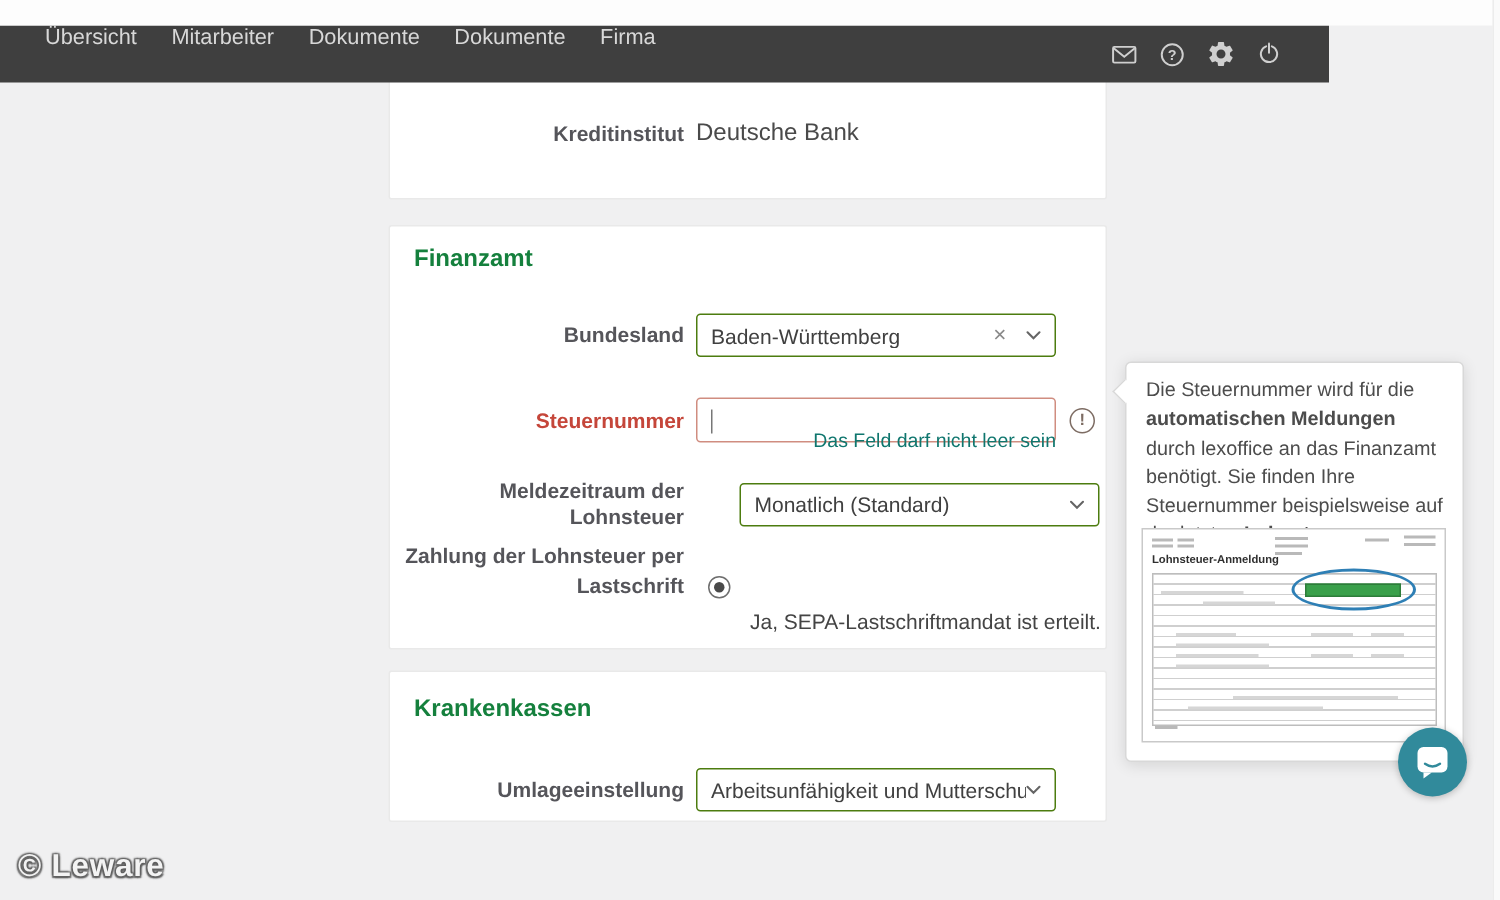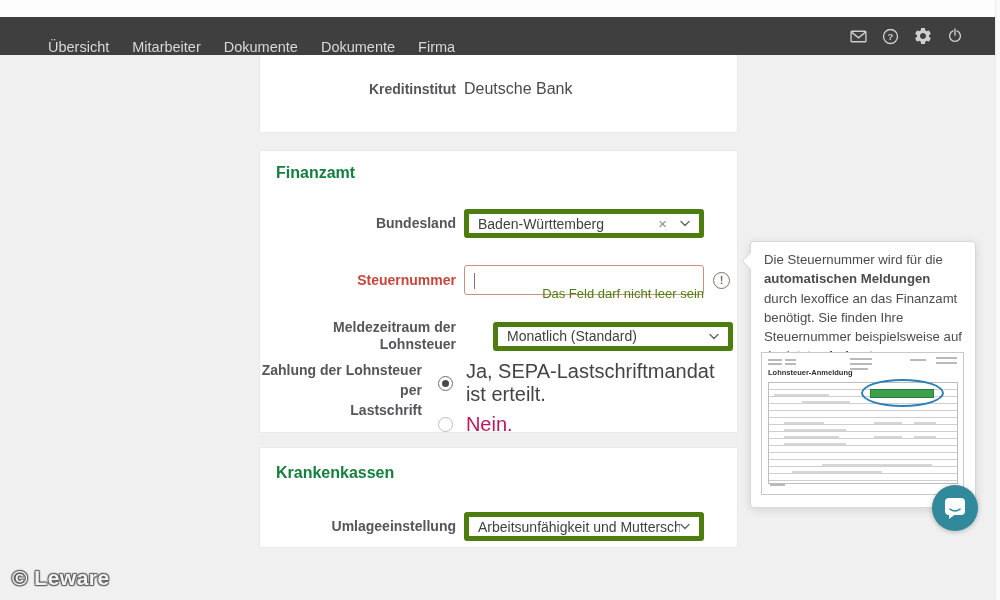--- a/index.html
+++ b/index.html
@@ -3,22 +3,22 @@
 <meta charset="utf-8">
 <style>
   * { margin:0; padding:0; box-sizing:border-box; }
   html,body { width:1000px; height:600px; overflow:hidden; }
   body { font-family:"Liberation Sans", sans-serif; background:#f0f0f1; position:relative; }
 
   
   .top-strip { position:absolute; left:0; top:0; width:1000px; height:17px; background:#fdfdfd; z-index:30; }
 
   
-  .navbar { position:absolute; left:0; top:17px; width:995px; height:38px; background:#3f3f3f; z-index:25;
-            display:flex; align-items:flex-end;padding-left:18px; }
+  .navbar { position:absolute; left:0; top:17px; width:886px; height:38px; background:#3f3f3f; z-index:25;
+            display:flex; align-items:flex-start; }
   .nav-items { display:flex; gap:23px; padding-left:30px; }
   .nav-item { color:#d8d8d8; font-size:14.5px; cursor:pointer; white-space:nowrap; }
   .nav-icons { position:absolute; right:30px; top:0; height:38px; display:flex; align-items:center; gap:11px; }
   .nav-icon { width:21px; height:21px; display:flex; align-items:center; justify-content:center; cursor:pointer; }
 
   
   .scroll-track { position:absolute; right:0; top:0; width:5px; height:600px; background:#fafafa; border-left:1px solid #ececec; z-index:40; }
 
   
   .card { position:absolute; left:259px; width:479px; background:#fff; border:1px solid #e9e9e9; border-radius:2px; z-index:1; }
@@ -26,39 +26,39 @@
   .card-finanzamt { top:150px; height:283px; }
   .card-kk { top:447px; height:101px; }
 
   .section-title { position:absolute; left:16px; font-size:16px; font-weight:bold; color:#15803d; }
 
   .frow { position:absolute; left:0; right:0; display:flex; align-items:center; }
   .flabel { width:204px; padding-right:8px; text-align:right; font-size:14px; font-weight:bold; color:#55555a; line-height:17px; }
   .flabel.red { color:#c5463a; }
   .fvalue { font-size:16px; color:#4a4a4a; }
 
-  .select { width:240px; height:29px; border:5px solid #4d7c0f; border-radius:3px; background:#fff;
+  .select { width:240px; height:29px; border:1px solid #4d7c0f; border-radius:3px; background:#fff;
             display:flex; align-items:center; padding:0 9px; font-size:14px; color:#404040; cursor:pointer; }
   .select .sel-text { flex:1; white-space:nowrap; overflow:hidden; }
   .clear-x { color:#8a8a8a; font-size:15px; margin-right:13px; cursor:pointer; line-height:1; }
 
   .text-input { position:relative; width:240px; height:30px; border:1px solid #d08d80; border-radius:3px; background:#fff; }
   .caret { position:absolute; left:9px; top:7px; width:1px; height:16px; background:#777; }
 
   .error-icon { width:17px; height:17px; border:1px solid #7d6c63; border-radius:50%; color:#7d6c63;
                 font-size:11px; font-weight:bold; display:flex; align-items:center; justify-content:center; margin-left:9px; }
-  .error-msg { position:absolute; left:204px; width:240px; text-align:right; font-size:13px; color:#4d7c0f; }
+  .error-msg { position:absolute; left:204px; width:240px; text-align:right; font-size:13px; color:#0f766e; }
 
   .radio-group { display:flex; flex-direction:column; gap:7px; padding-left:8px; }
   .radio-row { display:flex; align-items:center; gap:13px; cursor:pointer; }
   .radio-circle { width:15px; height:15px; border-radius:50%; border:1px solid #6e6e6e; background:#fff;
                   display:flex; align-items:center; justify-content:center; flex:0 0 auto; }
   .radio-circle .dot { width:7px; height:7px; border-radius:50%; background:#4a4a4a; }
   .radio-row.unselected .radio-circle { border-color:#bdbdbd; }
-  .radio-label { font-size:20px; color:#444; }
+  .radio-label { font-size:14px; color:#444;margin-top:46px; }
   .radio-row.unselected .radio-label { color:#be185d; }
 
   
   .tooltip { position:absolute; left:750px; top:241px; width:226px; height:267px; background:#fff;
              border:1px solid #d8d8d8; border-radius:4px; box-shadow:0 2px 10px rgba(0,0,0,0.12); z-index:10; }
   .tooltip .arrow { position:absolute; left:-7px; top:13px; width:12px; height:12px; background:#fff;
                     border-left:1px solid #d8d8d8; border-bottom:1px solid #d8d8d8; transform:rotate(45deg); }
   .tt-text { padding:8px 12px 0 13px; font-size:13.2px; line-height:19.3px; color:#4c4c4c; }
   .tt-b { font-weight:bold; }
 

